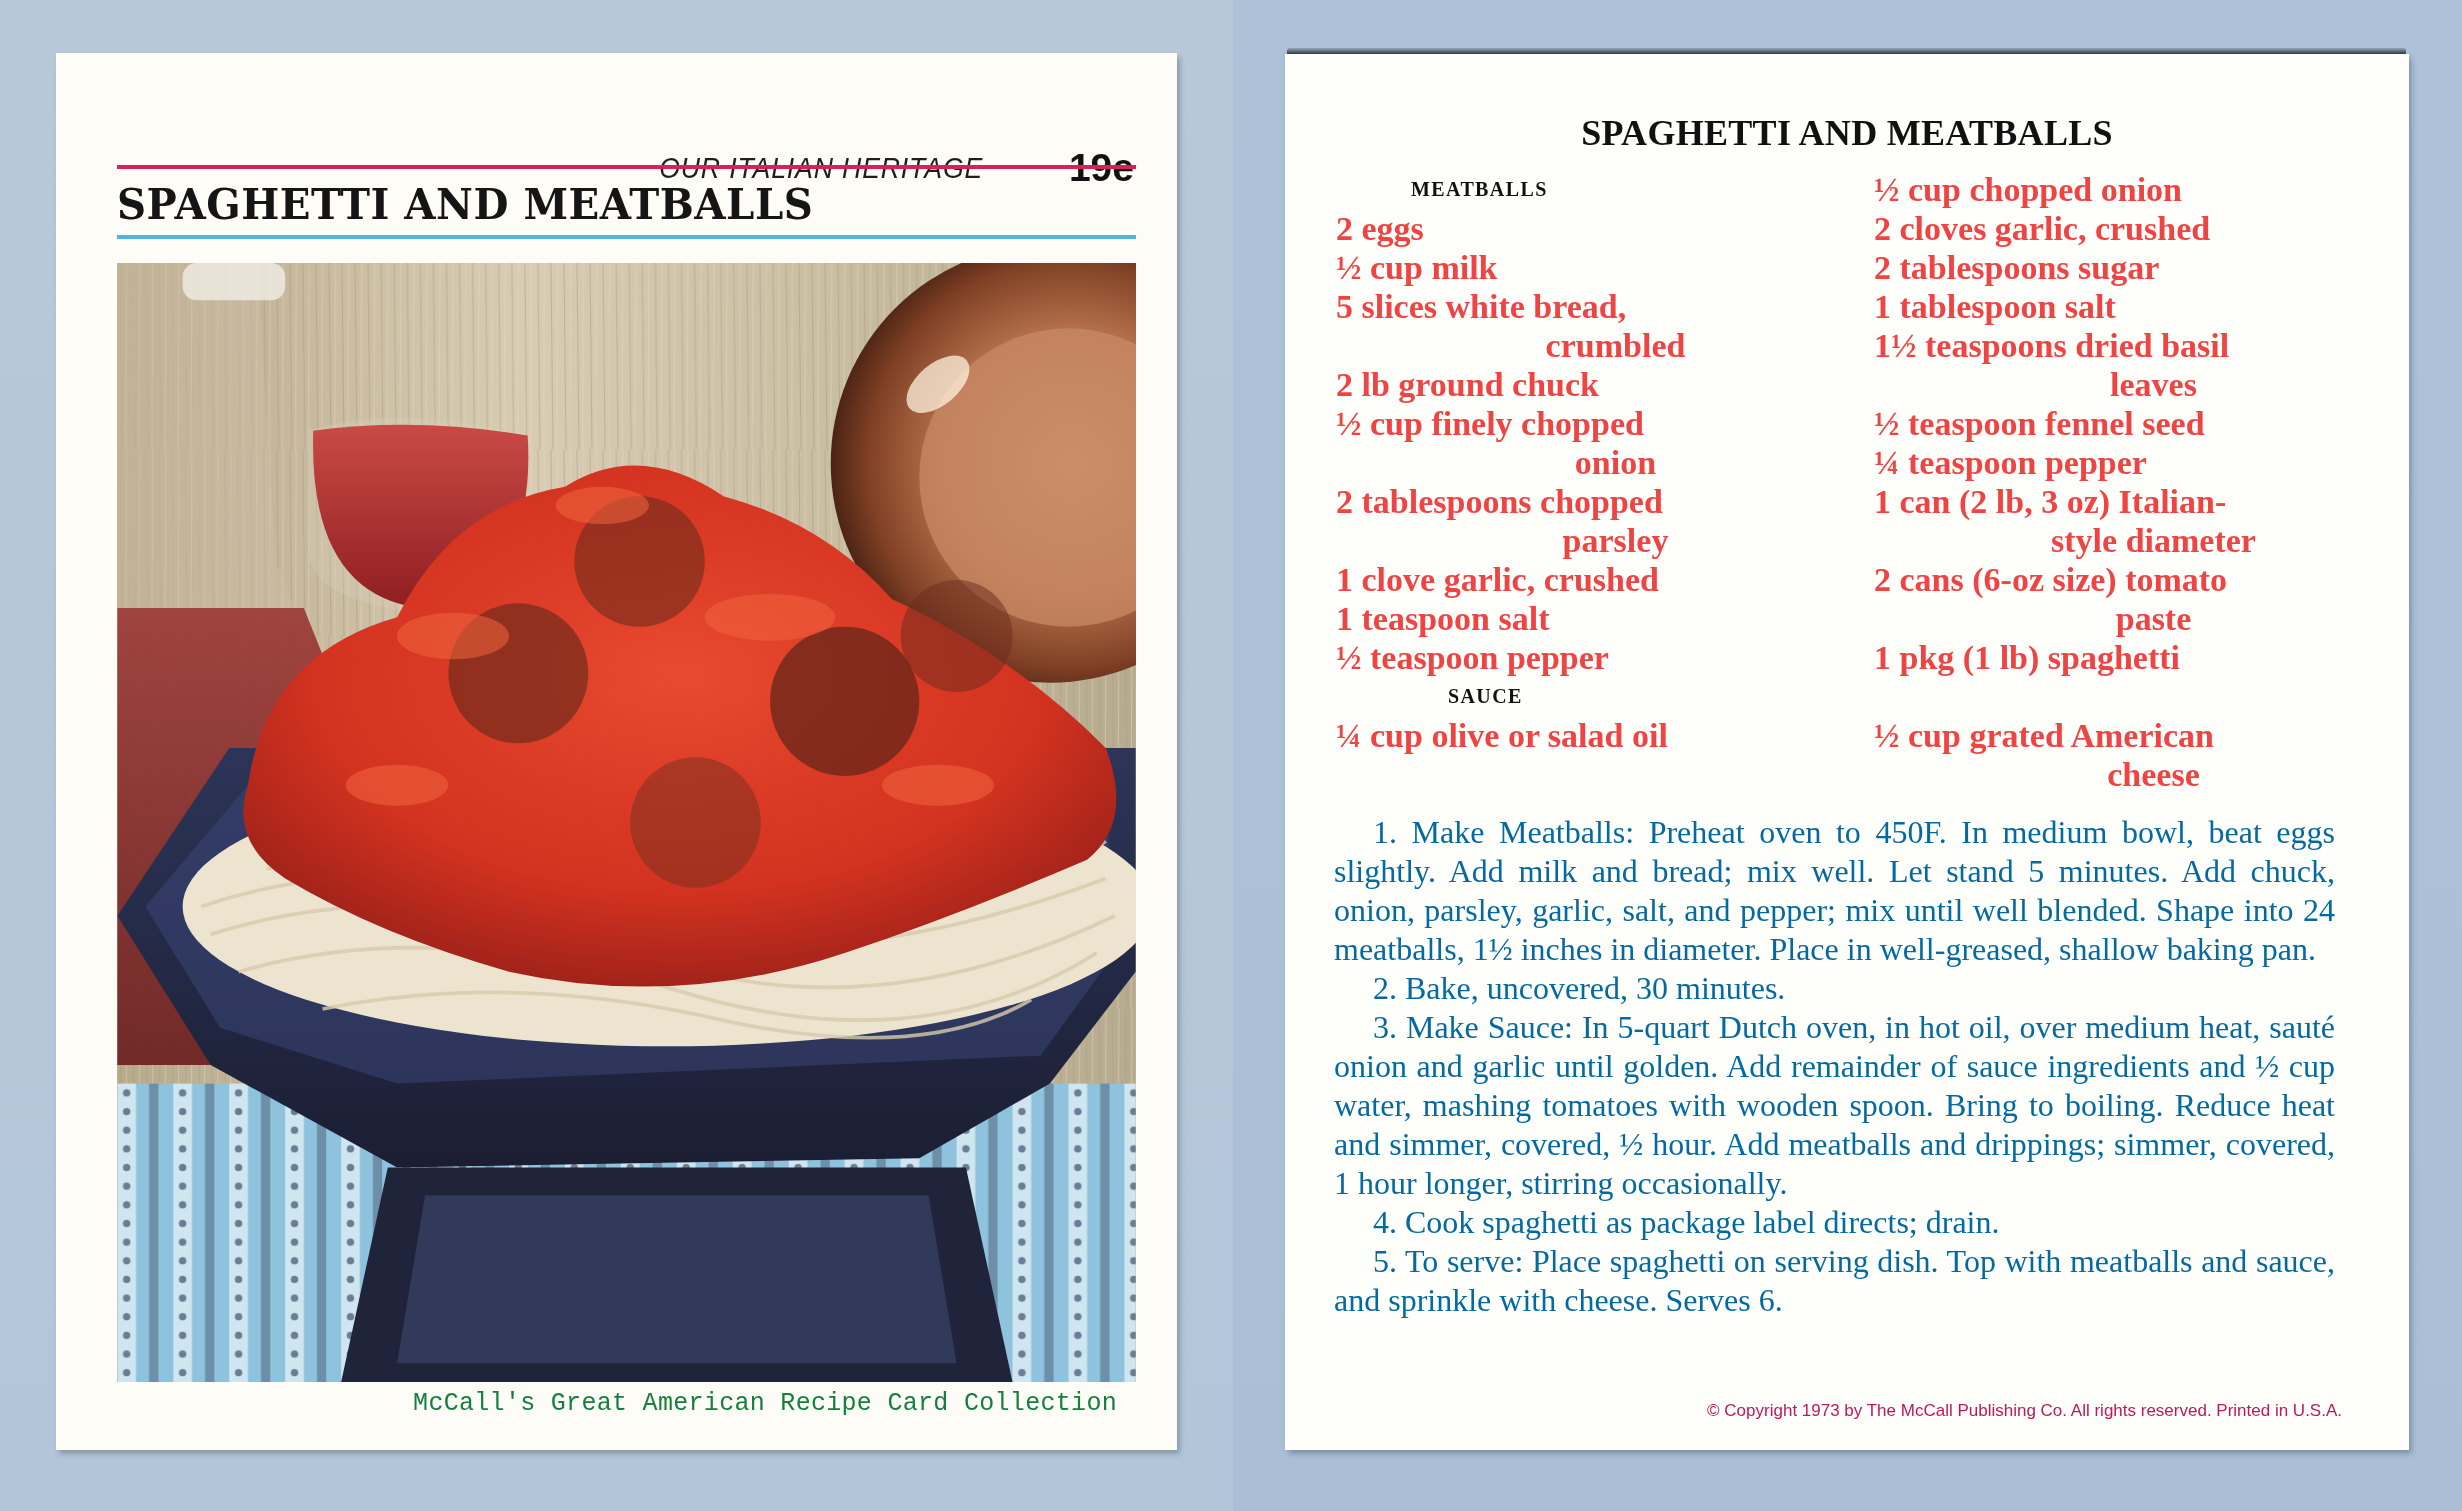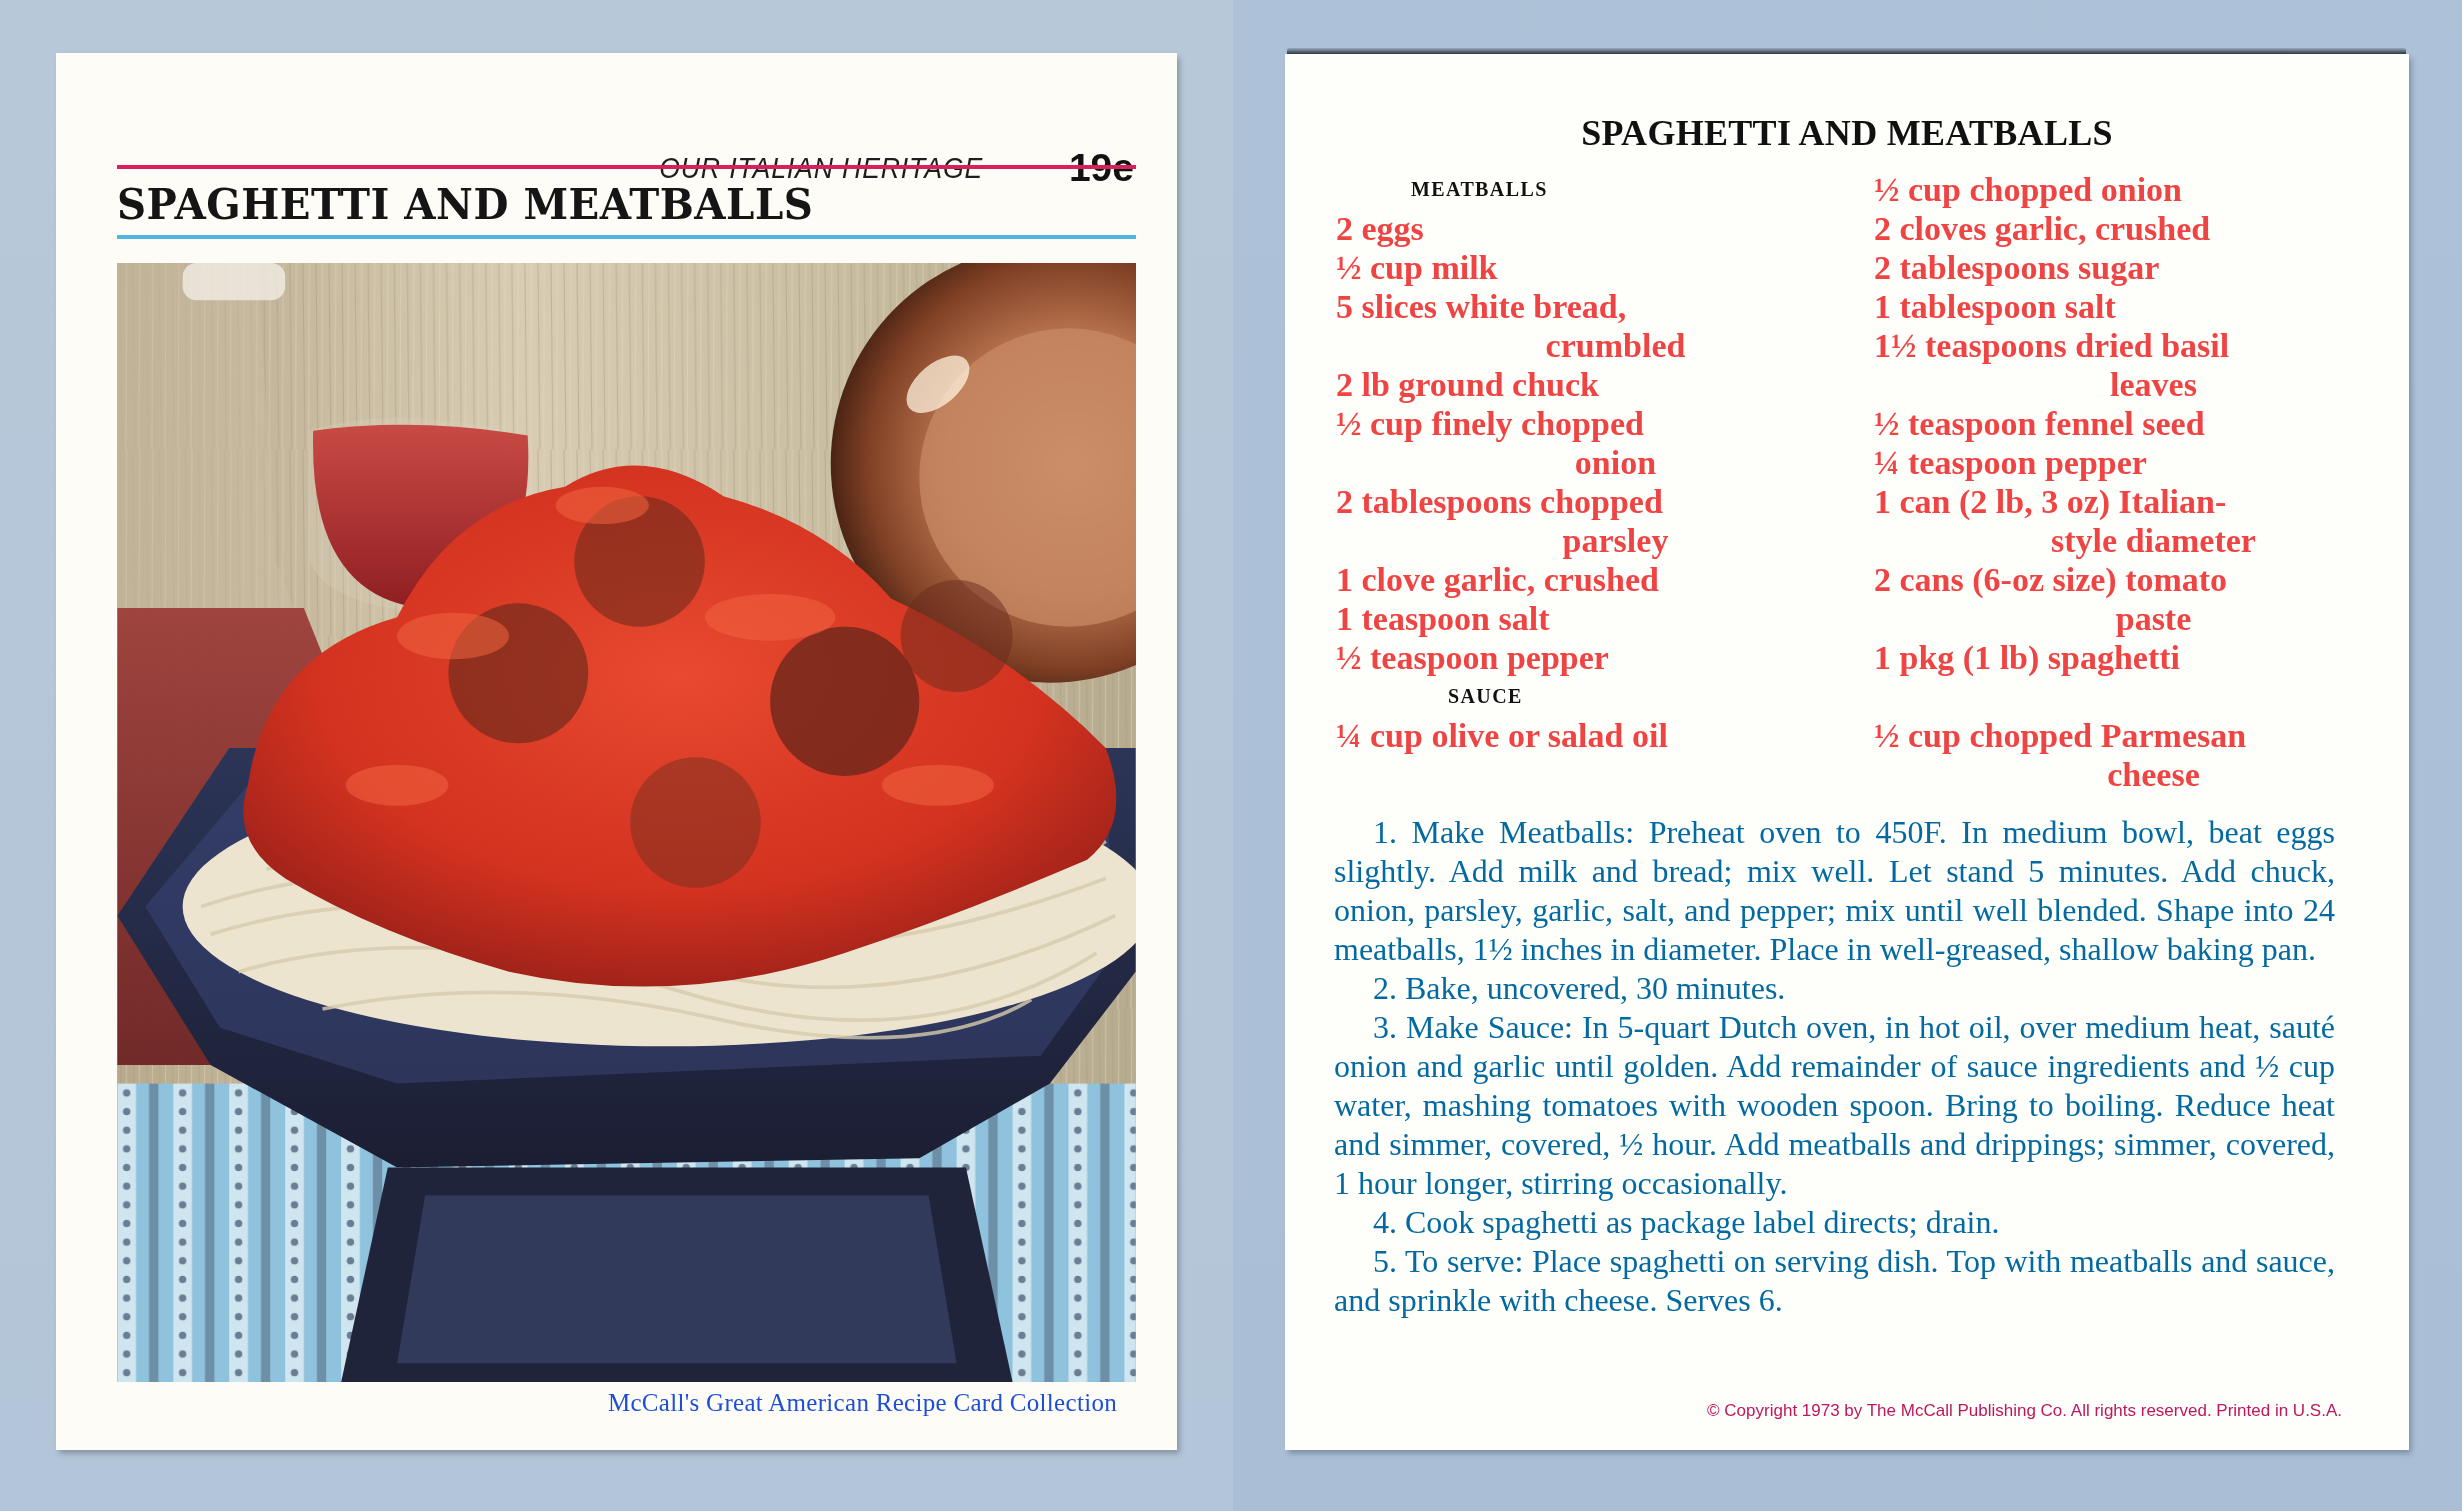--- a/index.html
+++ b/index.html
@@ -79,23 +79,23 @@
     position: absolute;
     left: 61px; top: 210px;
     width: 1019px; height: 1119px;
     overflow: hidden;
     background: #c9b99a;
   }
   .photo svg { display: block; }
   .collection {
     position: absolute;
     right: 60px; top: 1336px;
-    font-family: Liberation Serif, serif;
+    font-family: Liberation Mono, monospace;
     font-size: 25px;
-    color: #1d4ed8;
+    color: #15803d;
     white-space: nowrap;
     letter-spacing: 0.3px;
   }
 
   
   .card-back {
     position: absolute;
     left: 1285px; top: 54px;
     width: 1124px; height: 1396px;
     background: #fefefb;
@@ -318,21 +318,21 @@
         <div class="ing-line">1½ teaspoons dried basil</div>
         <div class="ing-line cont">leaves</div>
         <div class="ing-line">½ teaspoon fennel seed</div>
         <div class="ing-line">¼ teaspoon pepper</div>
         <div class="ing-line">1 can (2 lb, 3 oz) Italian-</div>
         <div class="ing-line cont">style diameter</div>
         <div class="ing-line">2 cans (6-oz size) tomato</div>
         <div class="ing-line cont">paste</div>
         <div class="ing-line">1 pkg (1 lb) spaghetti</div>
         <div class="ing-spacer"></div>
-        <div class="ing-line">½ cup chopped Parmesan</div>
+        <div class="ing-line">½ cup grated American</div>
         <div class="ing-line cont">cheese</div>
       </div>
   </div>
 
   <div class="directions">
     <p class="step">1. Make Meatballs: Preheat oven to 450F. In medium bowl, beat eggs slightly. Add milk and bread; mix well. Let stand 5 minutes. Add chuck, onion, parsley, garlic, salt, and pepper; mix until well blended. Shape into 24 meatballs, 1½ inches in diameter. Place in well-greased, shallow baking pan.</p>
     <p class="step">2. Bake, uncovered, 30 minutes.</p>
     <p class="step">3. Make Sauce: In 5-quart Dutch oven, in hot oil, over medium heat, sauté onion and garlic until golden. Add remainder of sauce ingredients and ½ cup water, mashing tomatoes with wooden spoon. Bring to boiling. Reduce heat and simmer, covered, ½ hour. Add meatballs and drippings; simmer, covered, 1 hour longer, stirring occasionally.</p>
     <p class="step">4. Cook spaghetti as package label directs; drain.</p>
     <p class="step">5. To serve: Place spaghetti on serving dish. Top with meatballs and sauce, and sprinkle with cheese. Serves 6.</p>

